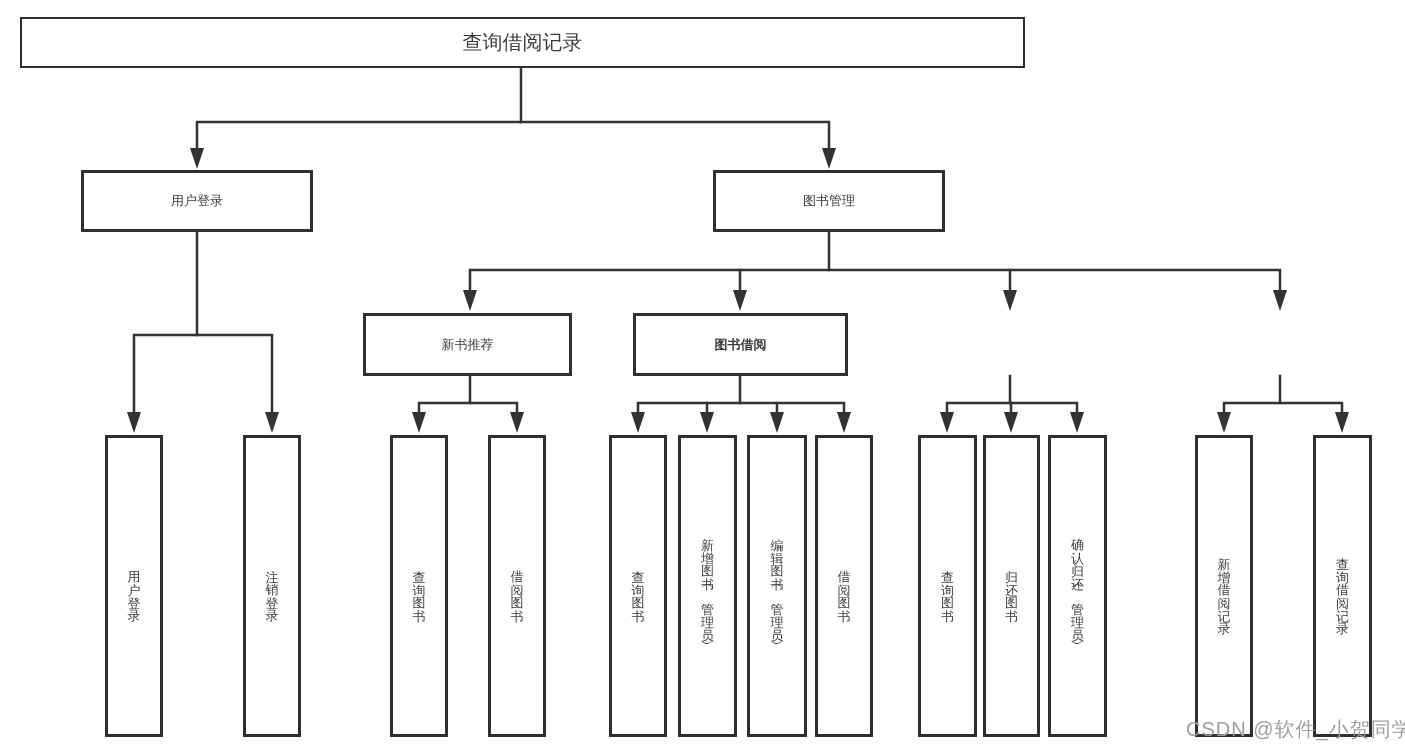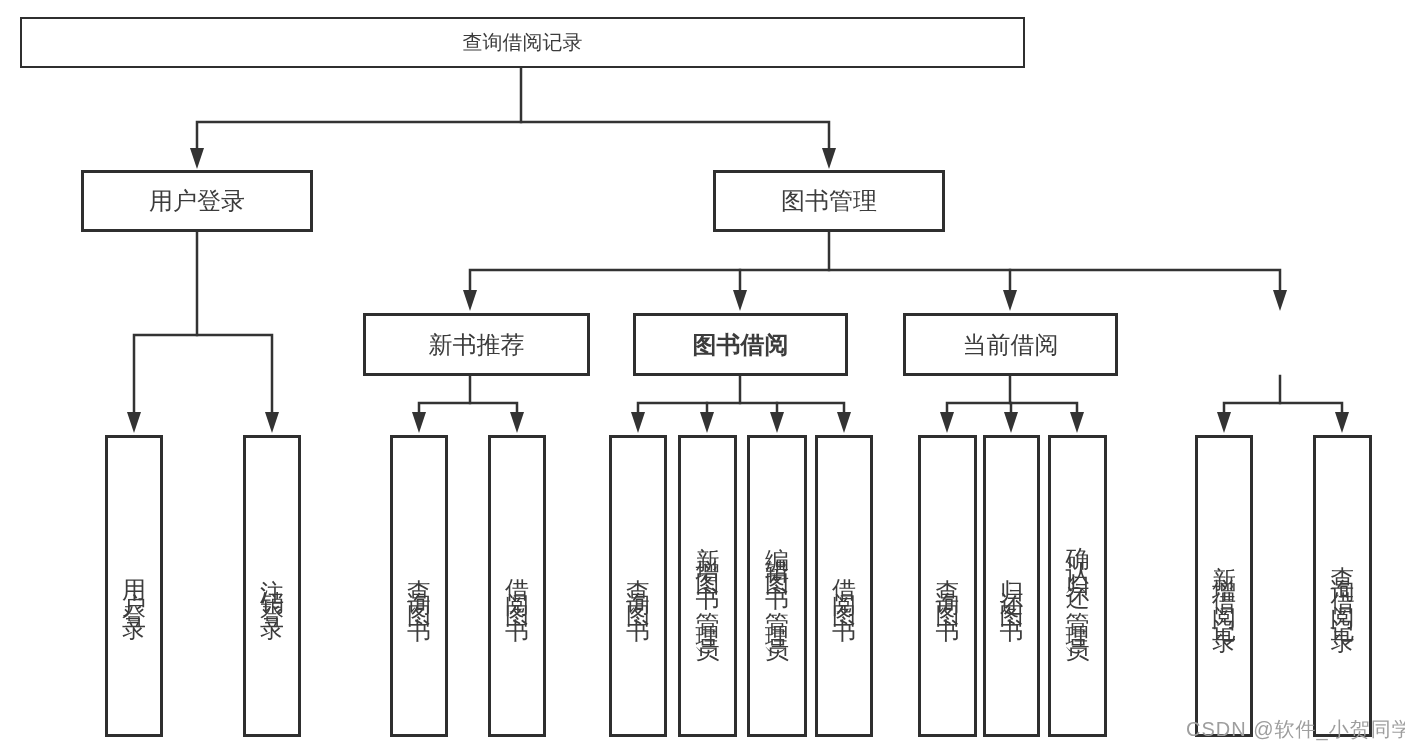--- a/index.html
+++ b/index.html
@@ -39,21 +39,21 @@
     stroke:none;
   }
   .node{
     position:absolute;
     background:var(--background);
     border:3px solid var(--border);
     display:flex;
     align-items:center;
     justify-content:center;
     z-index:1;
-    font-size:24px;
+    font-size:13px;
     color:var(--text);
     text-align:center;
     white-space:nowrap;
   }
   .node.root{
     border-width:2px;
     font-size:20px;
   }
   .vnode{
     writing-mode:vertical-rl;
@@ -128,28 +128,25 @@
     <span>查询借阅记录</span>
   </div>
 
   <div class="node" style="left:81px;top:170px;width:232px;height:62px;">
     <span>用户登录</span>
   </div>
   <div class="node" style="left:713px;top:170px;width:232px;height:62px;">
     <span>图书管理</span>
   </div>
 
-  <div class="node" style="left:363px;top:313px;width:227px;height:63px;">
+  <div class="node" style="left:363px;top:313px;width:209px;height:63px;">
     <span>新书推荐</span>
   </div>
   <div class="node" style="left:633px;top:313px;width:215px;height:63px;font-weight:bold;">
     <span>图书借阅</span>
-  </div>
-  <div class="node" style="left:903px;top:313px;width:215px;height:63px;">
-    <span>当前借阅</span>
   </div>
 
   <div class="node vnode" style="left:105px;top:435px;width:58px;height:302px;">
     <span>用户登录</span>
   </div>
   <div class="node vnode" style="left:243px;top:435px;width:58px;height:302px;">
     <span>注销登录</span>
   </div>
 
   <div class="node vnode" style="left:390px;top:435px;width:58px;height:302px;">

